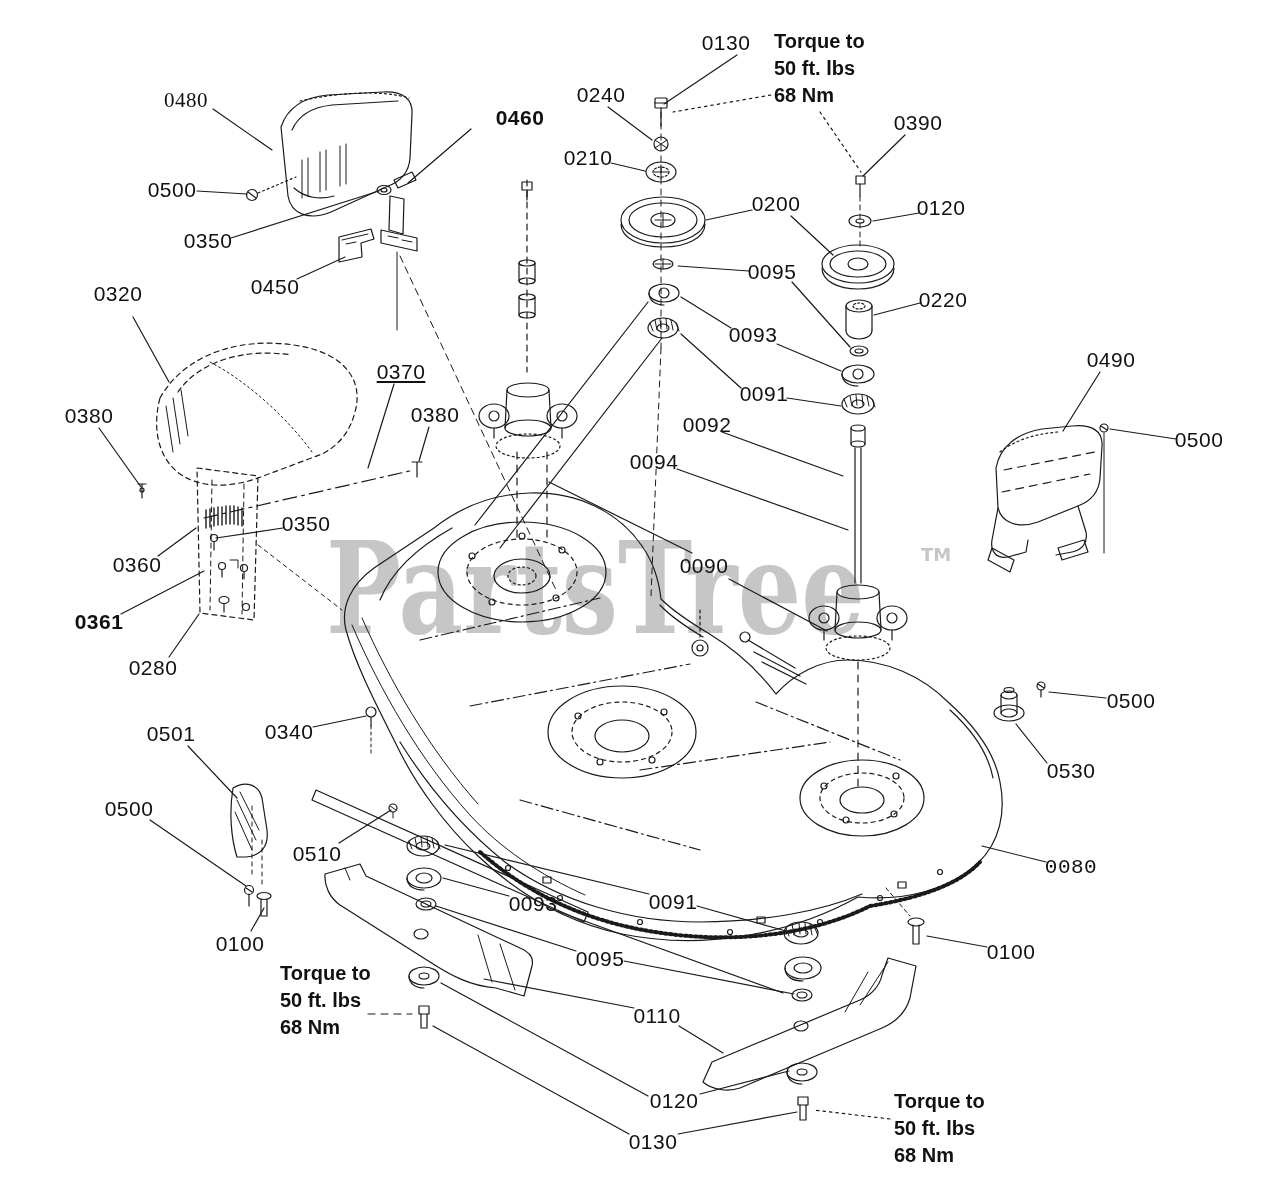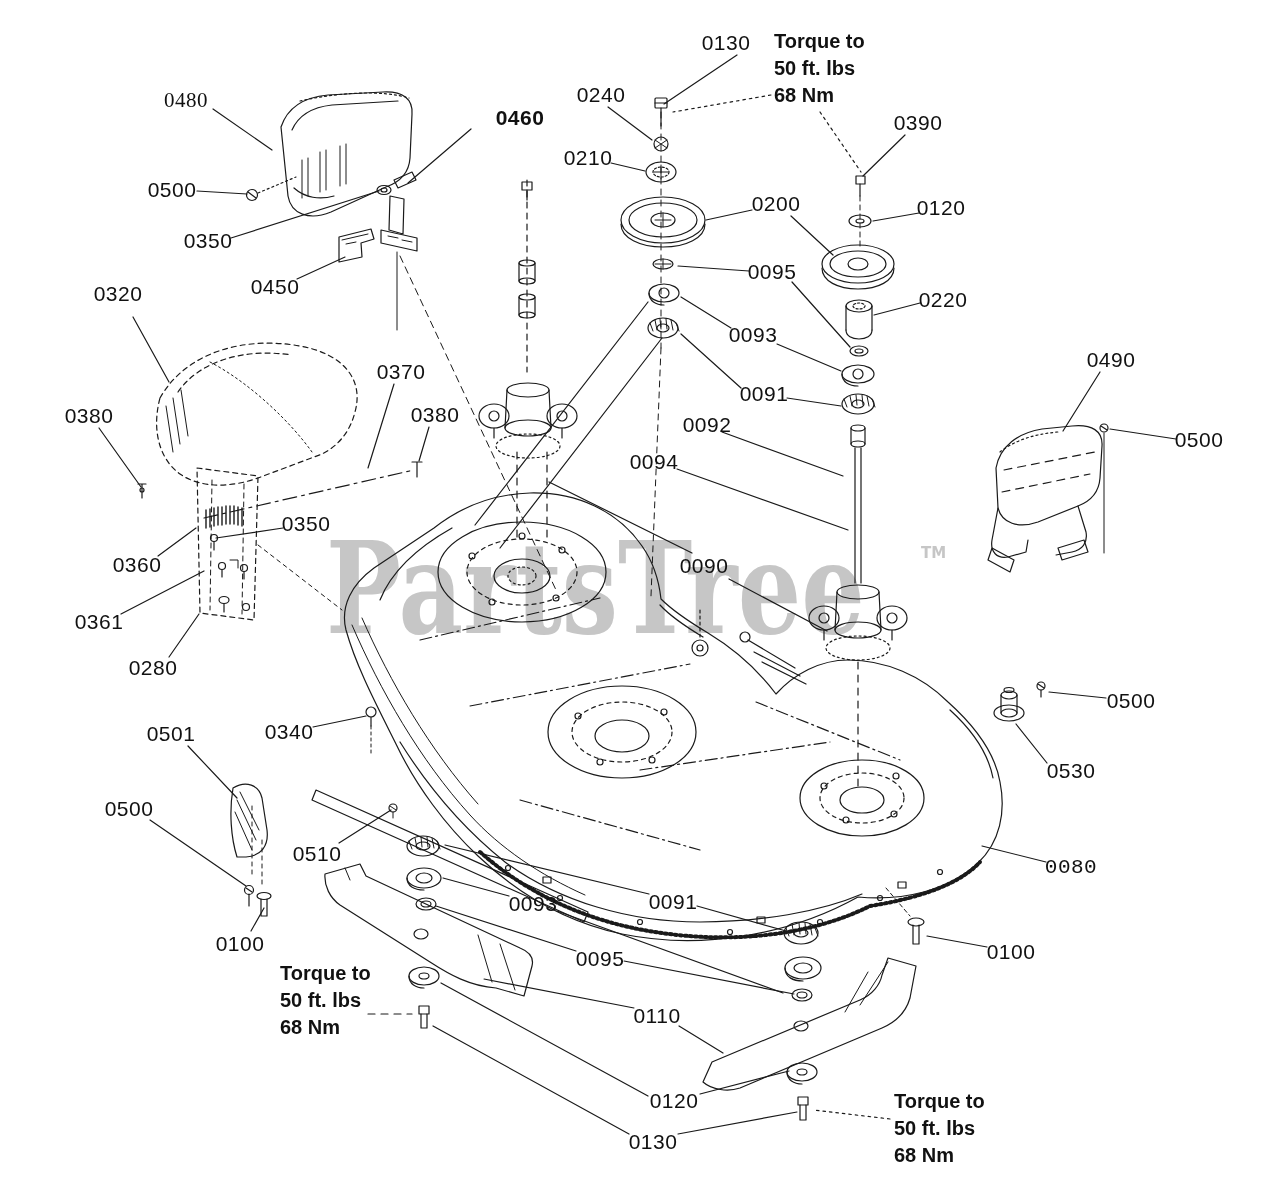--- a/index.html
+++ b/index.html
@@ -2,21 +2,21 @@
 <html><head>
 <meta charset="utf-8">
 <style>
   html,body{margin:0;padding:0;background:#ffffff;}
   #stage{position:relative;width:1280px;height:1196px;background:#ffffff;overflow:hidden;
          font-family:"Liberation Sans",sans-serif;}
   #watermark{position:absolute;left:326px;top:528px;z-index:0;color:#c6c6c6;
              font-family:"DejaVu Serif",serif;font-weight:bold;font-size:128px;line-height:120px;
              transform:scaleX(.78);transform-origin:left center;white-space:nowrap;user-select:none;}
   #watermark-tm{position:absolute;left:921px;top:544px;z-index:0;color:#c6c6c6;
-             font-family:"DejaVu Sans",sans-serif;font-weight:bold;font-size:15px;}
+             font-family:"DejaVu Sans",sans-serif;font-weight:bold;font-size:18px;}
   #diagram-svg{position:absolute;left:0;top:0;z-index:1;}
   #label-layer{position:absolute;left:0;top:0;width:1280px;height:1196px;z-index:2;}
   .part-label{position:absolute;transform:translate(-50%,-50%);font-size:21px;letter-spacing:.5px;
               color:#111;white-space:nowrap;}
   .torque-note{position:absolute;font-weight:bold;font-size:20px;line-height:27px;color:#111;}
 </style>
 </head>
 <body>
 
 <div id="stage">
@@ -397,26 +397,26 @@
     </g>
   </svg>
 
   <div id="label-layer">
       <span class="part-label" style="left: 186px; top: 100px; font-family: Liberation Serif, serif;">0480</span>
       <span class="part-label" style="left: 520px; top: 118px; font-weight: bold;">0460</span>
       <span class="part-label" style="left: 172px; top: 190px;">0500</span>
       <span class="part-label" style="left: 208px; top: 241px;">0350</span>
       <span class="part-label" style="left: 275px; top: 287px;">0450</span>
       <span class="part-label" style="left: 118px; top: 294px;">0320</span>
-      <span class="part-label" style="left: 401px; top: 372px;">0370</span>
+      <span class="part-label" style="left: 401px; top: 372px; text-decoration: underline;">0370</span>
       <span class="part-label" style="left: 89px; top: 416px;">0380</span>
       <span class="part-label" style="left: 435px; top: 415px;">0380</span>
       <span class="part-label" style="left: 306px; top: 524px;">0350</span>
       <span class="part-label" style="left: 137px; top: 565px;">0360</span>
-      <span class="part-label" style="left: 99px; top: 622px;">0361</span>
+      <span class="part-label" style="left: 99px; top: 622px; font-weight: bold;">0361</span>
       <span class="part-label" style="left: 153px; top: 668px;">0280</span>
       <span class="part-label" style="left: 601px; top: 95px; text-align: center;">0240</span>
       <span class="part-label" style="left: 588px; top: 158px;">0210</span>
       <span class="part-label" style="left: 726px; top: 43px;">0130</span>
       <span class="part-label" style="left: 918px; top: 123px;">0390</span>
       <span class="part-label" style="left: 776px; top: 204px;">0200</span>
       <span class="part-label" style="left: 941px; top: 208px;">0120</span>
       <span class="part-label" style="left: 772px; top: 272px;">0095</span>
       <span class="part-label" style="left: 943px; top: 300px;">0220</span>
       <span class="part-label" style="left: 753px; top: 335px;">0093</span>

